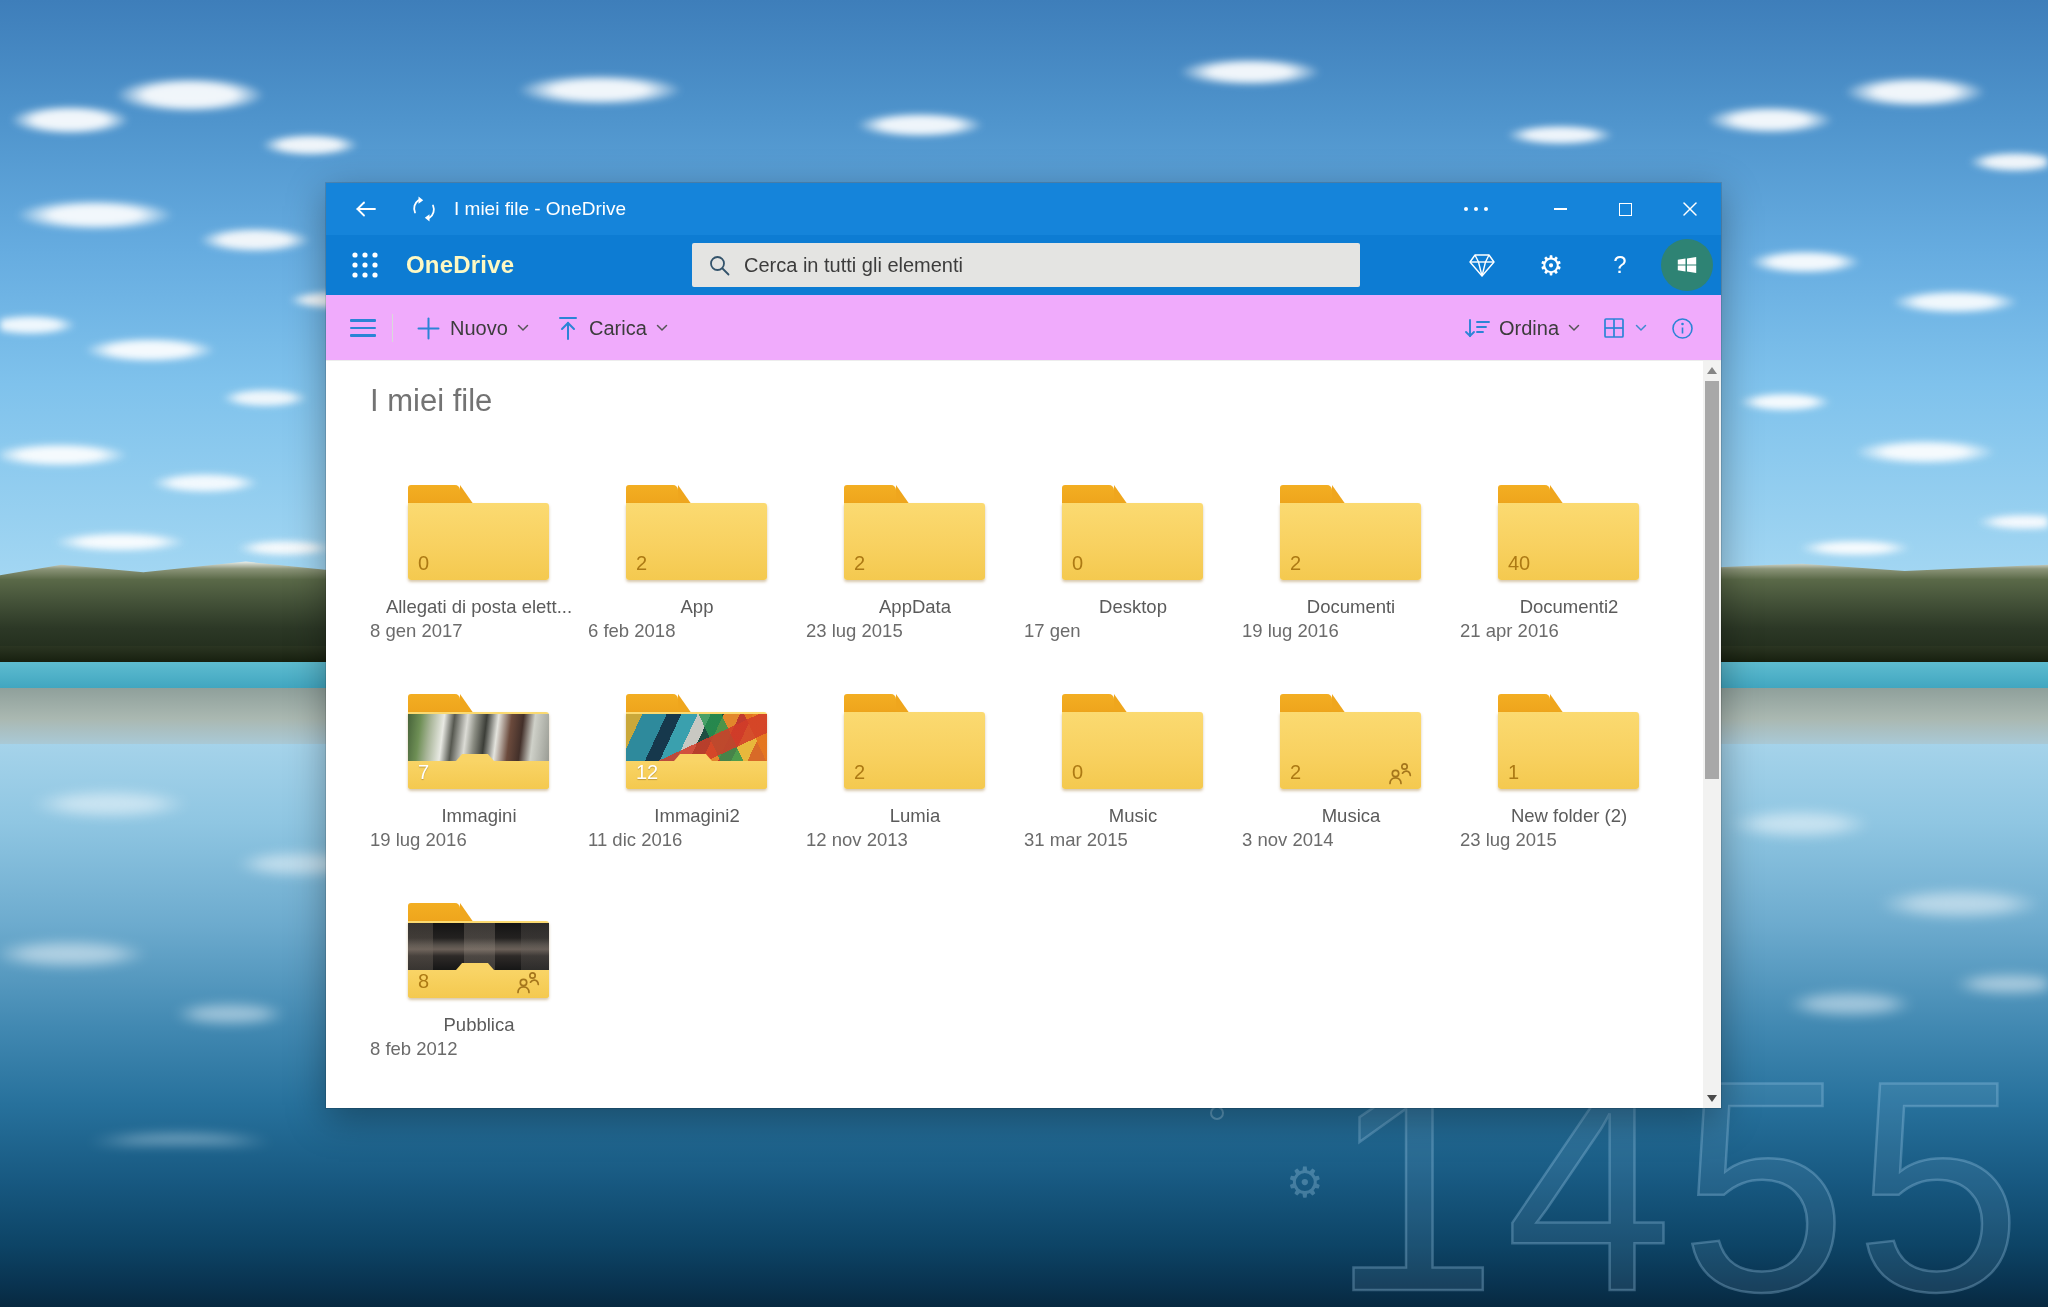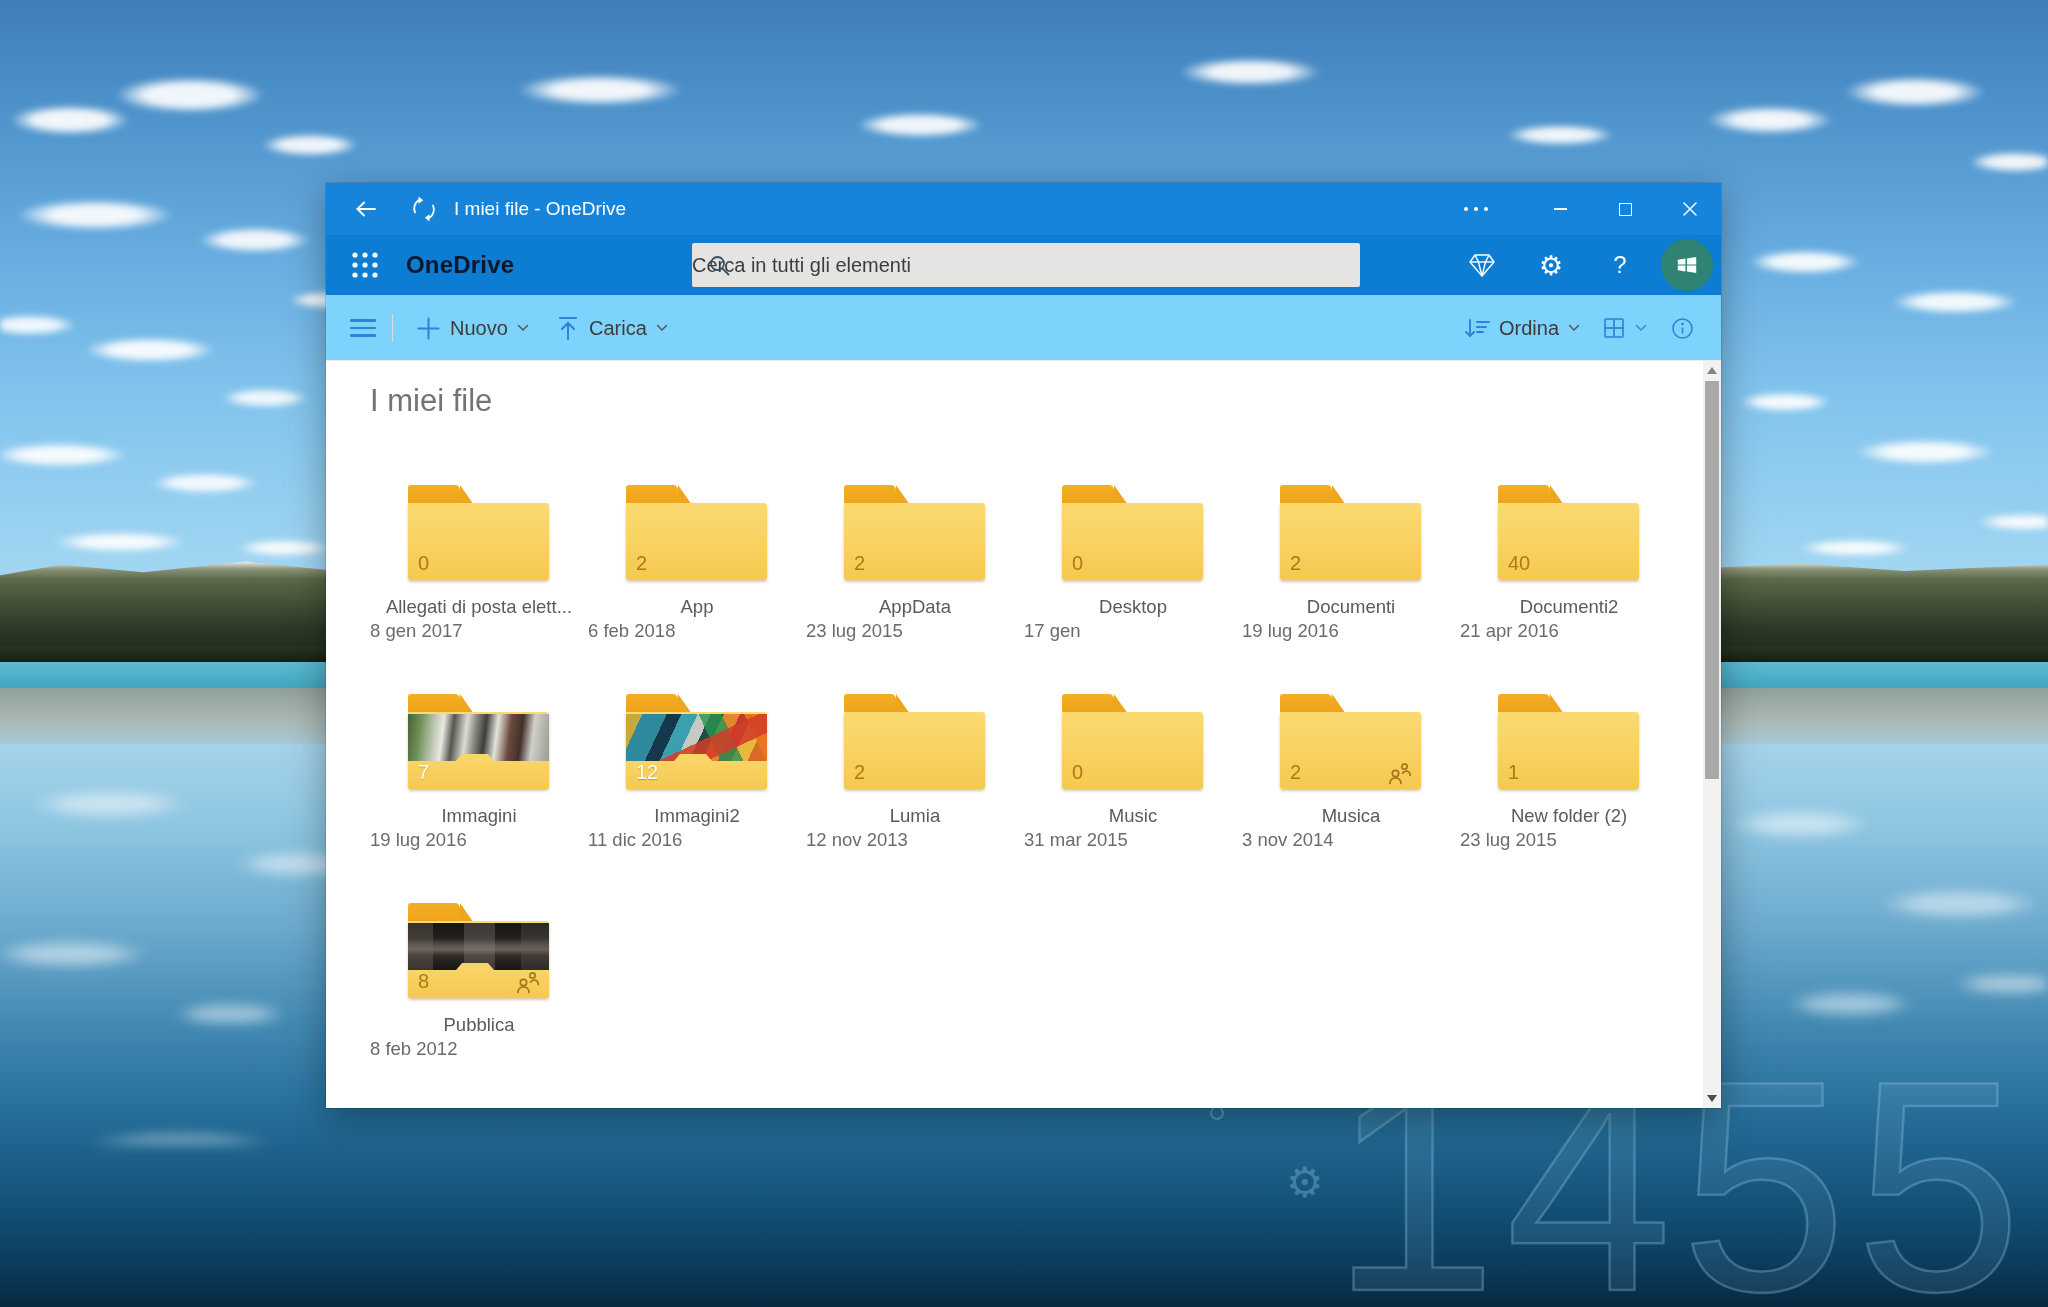--- a/index.html
+++ b/index.html
@@ -71,33 +71,33 @@
   .tb-title { position:absolute; left:128px; top:0; height:52px; line-height:52px; font-size:19px; color:#fff; }
   .tb-btn { position:absolute; top:0; width:52px; height:52px; display:flex; align-items:center; justify-content:center; }
   .icon-back { left:14px; } .icon-sync { left:72px; }
   .btn-more { left:1124px; } .btn-min { left:1208px; } .btn-max { left:1273px; } .btn-close { left:1338px; }
   .dots3 { display:flex; gap:6px; } .dots3 i { width:4px; height:4px; border-radius:50%; background:#fff; }
   .min-bar { width:13px; height:2px; background:#fff; }
   .max-box { width:13px; height:13px; border:1.5px solid #fff; }
 
   .appheader { position:absolute; left:0; top:52px; width:100%; height:60px; background:#0d7cd3; }
   .waffle { position:absolute; left:22px; top:13px; width:34px; height:34px; display:flex; align-items:center; justify-content:center; }
-  .brand { position:absolute; left:80px; top:0; height:60px; line-height:60px; color:#0f172a; font-size:24px; font-weight:700; letter-spacing:.2px; }
+  .brand { position:absolute; left:80px; top:0; height:60px; line-height:60px; color:#fef9c3; font-size:24px; font-weight:700; letter-spacing:.2px; }
   .searchbox { position:absolute; left:366px; top:8px; width:668px; height:44px; background:#e4e4e2; border-radius:2px; }
   .searchbox svg { position:absolute; left:16px; top:11px; }
   .searchbox input { position:absolute; left:0; top:0; width:100%; height:100%; background:transparent; border:none; outline:none;
-    font-size:20px; color:#333; font-family:inherit; }
+    padding-left:52px; font-size:20px; color:#333; font-family:inherit; }
   .searchbox input::placeholder { color:#3c3c3c; opacity:1; }
   .hd-btn { position:absolute; top:8px; width:46px; height:44px; display:flex; align-items:center; justify-content:center; color:#fff; }
   .hd-premium { left:1133px; } .hd-gear { left:1202px; font-size:27px; font-family:"DejaVu Sans",sans-serif; }
   .hd-help { left:1271px; font-size:24px; font-weight:400; }
   .avatar { position:absolute; left:1335px; top:4px; width:52px; height:52px; border-radius:50%; background:#2e8374;
     display:flex; align-items:center; justify-content:center; }
 
-  .toolbar { position:absolute; left:0; top:112px; width:100%; height:66px; background:#7dd3fc; border-bottom:1px solid #ededed; }
+  .toolbar { position:absolute; left:0; top:112px; width:100%; height:66px; background:#f0abfc; border-bottom:1px solid #ededed; }
   .tbi { position:absolute; top:0; height:66px; display:flex; align-items:center; gap:9px; color:#3c3c3c; font-size:20px; }
   .hamburger { left:24px; flex-direction:column; gap:5px; align-items:flex-start; justify-content:center; }
   .hamburger i { display:block; width:26px; height:2.5px; background:#2b84d6; border-radius:1px; }
   .tb-divider { position:absolute; left:66px; top:19px; width:1px; height:28px; background:#d9d9d9; }
   .cmd-new { left:90px; } .cmd-upload { left:230px; }
   .cmd-sort { left:1138px; } .cmd-view { left:1276px; } .cmd-info { left:1344px; }
 
   
   .content { position:absolute; left:0; top:178px; width:1377px; height:747px; background:#fff; overflow:hidden; }
   .page-title { position:absolute; left:44px; top:22px; font-size:31px; color:#737373; font-weight:400; }

